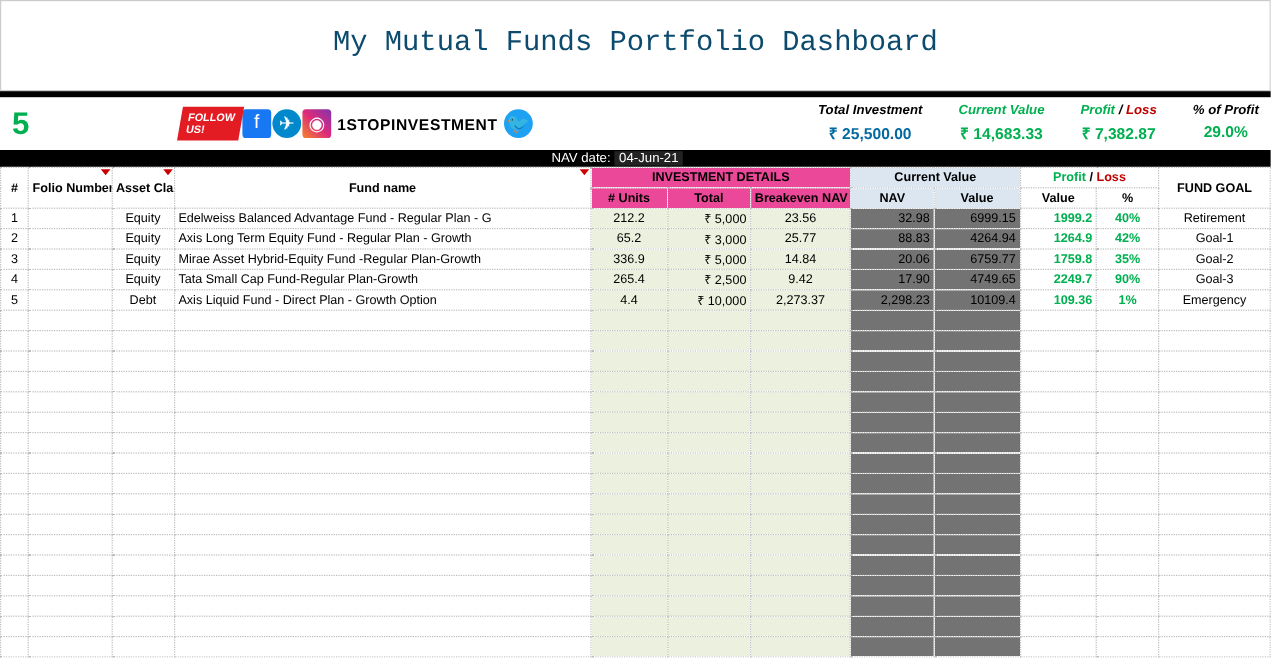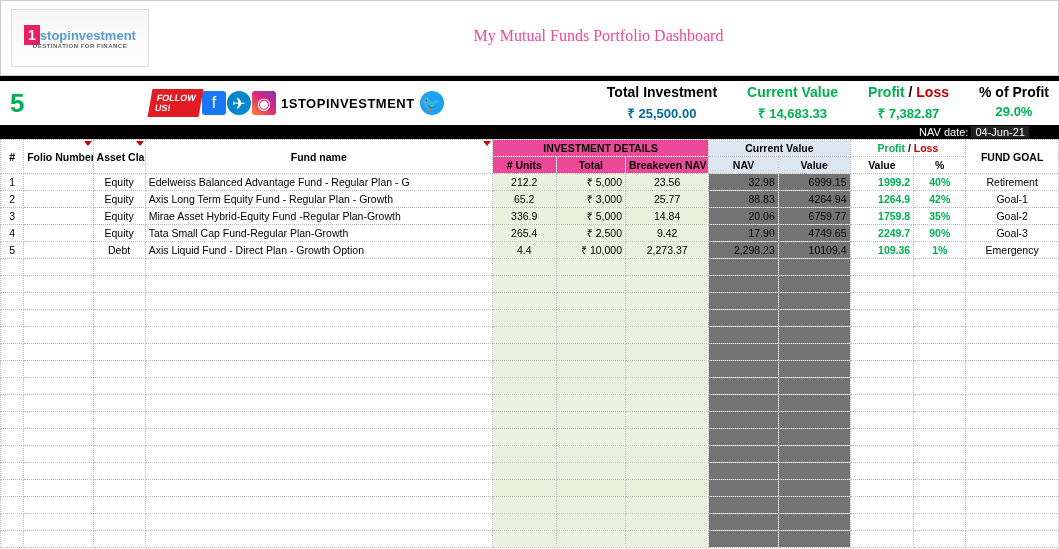--- a/index.html
+++ b/index.html
@@ -23,21 +23,21 @@
     align-items: center;
     justify-content: center;
     font-size: 10px;
     color: #5b9bd5;
     font-weight: bold;
   }
   .logo-box .logo-num { background: #e91e63; color: #fff; padding: 2px 4px; font-size: 14px; }
   .logo-box .logo-text { color: #5b9bd5; font-size: 13px; }
   .logo-box .logo-sub { font-size: 6px; color: #666; letter-spacing: 0.5px; }
   .title-area { flex: 1; text-align: center; }
-  .main-title { color: #ec4899; font-size: 16px; font-family: Liberation Serif, serif; margin-bottom: 4px; }
+  .main-title { color: #0c4a6e; font-size: 24px; font-family: Liberation Mono, monospace; margin-bottom: 4px; }
   .sub-title { color: #2e75b6; font-size: 12px; font-weight: bold; }
   
   .black-bar { background: #000; height: 5px; }
   
   .summary-row {
     display: flex;
     align-items: center;
     padding: 4px 10px;
     height: 44px;
   }
@@ -49,27 +49,27 @@
   }
   .social-icon { width: 24px; height: 24px; display: inline-flex; align-items: center; justify-content: center; font-size: 16px; color: #fff; border-radius: 3px; }
   .fb { background: #1877f2; }
   .tg { background: #0088cc; border-radius: 50%; }
   .ig { background: linear-gradient(45deg, #f58529, #dd2a7b, #8134af); }
   .tw { background: #1da1f2; border-radius: 50%; }
   .brand-text { font-weight: bold; font-size: 13px; letter-spacing: 0.5px; margin: 0 4px; }
   
   .summary-metrics { display: flex; margin-left: auto; gap: 30px; }
   .metric { text-align: center; }
-  .metric-label { font-size: 14px; font-weight: bold; color: #000; }
+  .metric-label { font-size: 11px; font-weight: bold; color: #000; font-style: italic; }
   .metric-value { font-size: 13px; font-weight: bold; margin-top: 4px; }
   .blue { color: #0369a1; }
   .green { color: #00b050; }
   .red { color: #c00000; }
   
-  .nav-date-bar { background: #000; color: #fff; text-align: right; font-size: 11px; padding: 1px 30px 1px 0; }
+  .nav-date-bar { background: #000; color: #fff; text-align: center; font-size: 11px; padding: 1px 30px 1px 0; }
   .nav-date-bar .lbl { color: #fff; }
   .nav-date-bar .val { background: #222; padding: 0 4px; }
   
   table { border-collapse: collapse; width: 100%; table-layout: fixed; }
   th, td { border: 1px dotted #bbb; font-size: 10.5px; padding: 1px 3px; height: 17px; overflow: hidden; white-space: nowrap; }
   th { font-weight: bold; text-align: center; position: relative; }
   .hdr-inv { background: #ec4899; }
   .hdr-cur { background: #dce6f1; }
   
   .col-num { width: 20px; }
@@ -97,24 +97,20 @@
   td.inv-bg { background: #ebf1de; }
   td.cur-bg { background: #737373; }
   td.profit { color: #00b050; font-weight: bold; }
   
   .empty-row td { height: 17px; }
 </style>
 </head>
 <body>
 
 <div class="header-banner">
-  <div class="logo-box">
-    <div><span class="logo-num">1</span><span class="logo-text">stopinvestment</span></div>
-    <div class="logo-sub">DESTINATION FOR FINANCE</div>
-  </div>
   <div class="title-area">
     <div class="main-title">My Mutual Funds Portfolio Dashboard</div>
   </div>
 </div>
 
 <div class="black-bar"></div>
 
 <div class="summary-row">
   <div class="big-five">5</div>
   <div class="social-icons">

